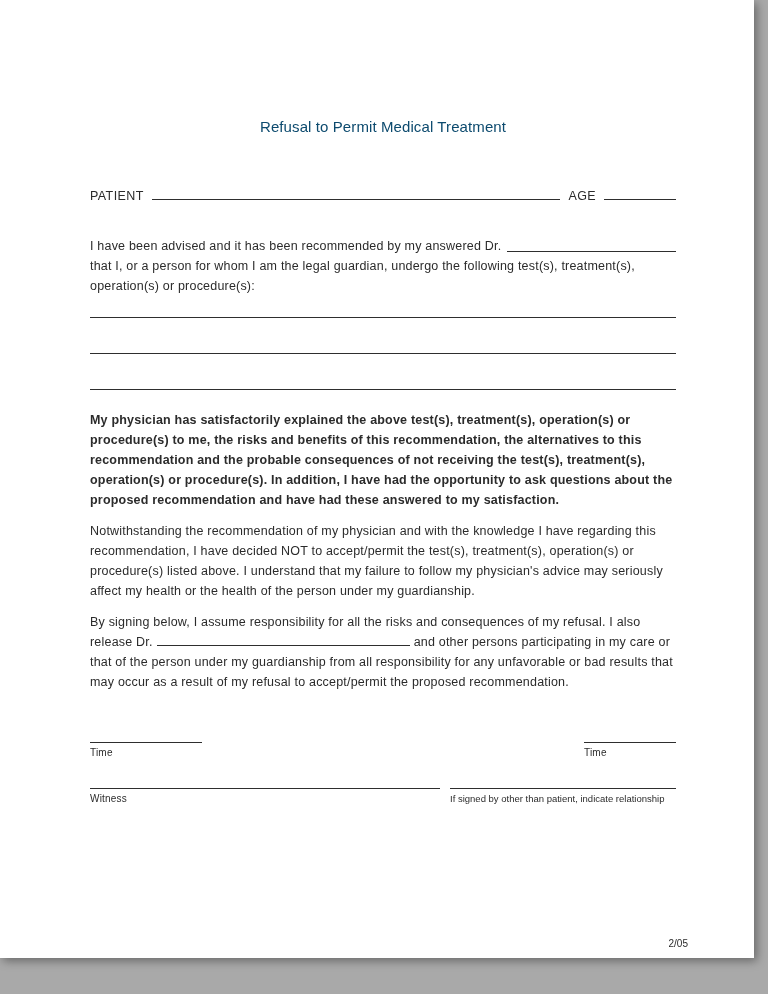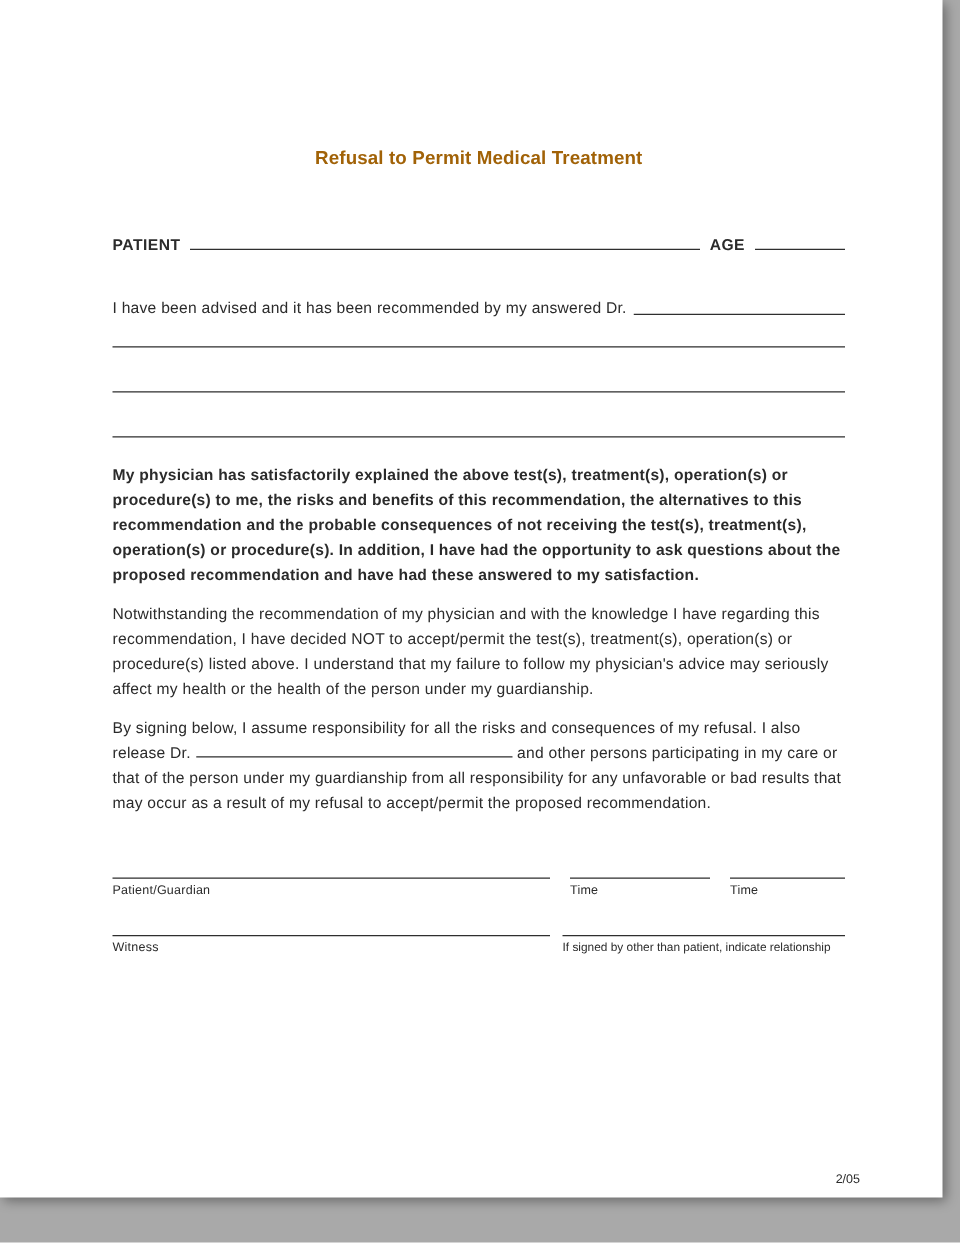--- a/index.html
+++ b/index.html
@@ -19,33 +19,33 @@
     background: #ffffff;
     padding: 0 78px 0 90px;
     box-shadow: 3px 3px 9px rgba(0,0,0,0.38);
     color: #2b2b2b;
   }
   .title {
     margin: 0;
     padding-top: 118px;
     text-align: center;
     font-size: 15px;
-    font-weight: bold;
-    color: #a16207;
+    font-weight: normal;
+    color: #0c4a6e;
     letter-spacing: 0.1px;
   }
   .patient-row {
     display: flex;
     align-items: flex-end;
     margin-top: 54px;
     font-size: 12.5px;
     letter-spacing: 0.4px;
     color: #2b2b2b;
   }
-  .patient-row .label { line-height: 14px; font-weight: bold; }
+  .patient-row .label { line-height: 14px; }
   .line-fill {
     flex: 1;
     border-bottom: 1px solid #2e2e2e;
     margin: 0 8px 3px 8px;
     height: 1px;
   }
   .age-blank {
     width: 72px;
     border-bottom: 1px solid #2e2e2e;
     margin: 0 0 3px 8px;
@@ -119,41 +119,38 @@
     <span class="line-fill"></span>
     <span class="label">AGE</span>
     <span class="age-blank"></span>
   </div>
 
   <div class="para p1">
     <div class="flex-line">
       <span>I have been advised and it has been recommended by my answered Dr.</span>
       <span class="line-fill"></span>
     </div>
+    <div>that I, or a person for whom I am the legal guardian, undergo the following test(s), treatment(s), operation(s) or procedure(s):</div>
   </div>
 
   <div class="write-lines">
     <div class="write-line"></div>
     <div class="write-line"></div>
     <div class="write-line"></div>
   </div>
 
   <div class="para p2">My physician has satisfactorily explained the above test(s), treatment(s), operation(s) or procedure(s) to me, the risks and benefits of this recommendation, the alternatives to this recommendation and the probable consequences of not receiving the test(s), treatment(s), operation(s) or procedure(s). In addition, I have had the opportunity to ask questions about the proposed recommendation and have had these answered to my satisfaction.</div>
 
   <div class="para p3">Notwithstanding the recommendation of my physician and with the knowledge I have regarding this recommendation, I have decided NOT to accept/permit the test(s), treatment(s), operation(s) or procedure(s) listed above. I understand that my failure to follow my physician's advice may seriously affect my health or the health of the person under my guardianship.</div>
 
   <div class="para p4">
     <span>By signing below, I assume responsibility for all the risks and consequences of my refusal. I also release Dr.</span><span class="inline-blank"></span><span>and other persons participating in my care or that of the person under my guardianship from all responsibility for any unfavorable or bad results that may occur as a result of my refusal to accept/permit the proposed recommendation.</span>
   </div>
 
   <div class="sig-row sig-row-1">
-    <div class="sig-col-wide">
-      <div class="sig-line"></div>
-      <div class="sig-label">Patient/Guardian</div>
-    </div>
     <div class="sig-col-date">
       <div class="sig-line"></div>
       <div class="sig-label">Time</div>
     </div>
     <div class="sig-col-time">
       <div class="sig-line"></div>
       <div class="sig-label">Time</div>
     </div>
   </div>
 

